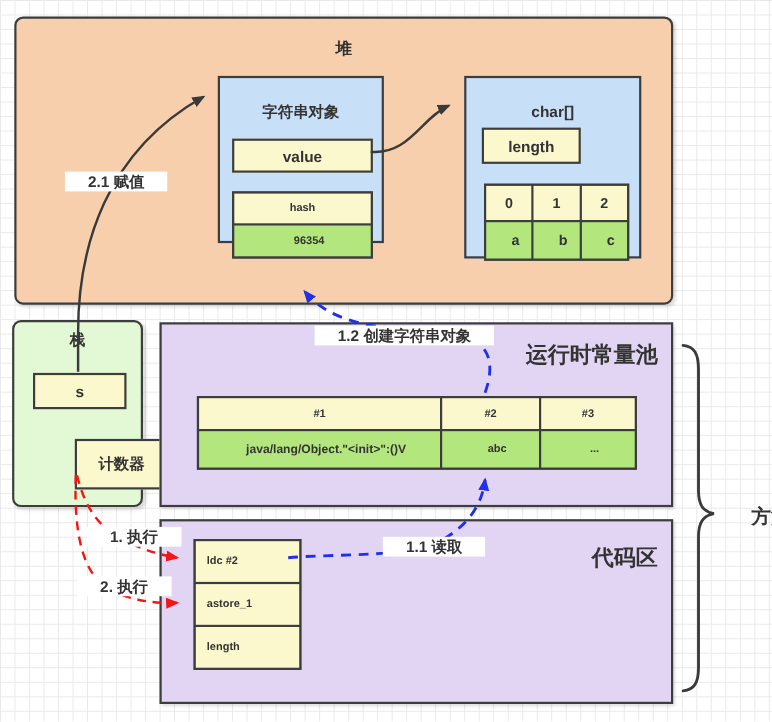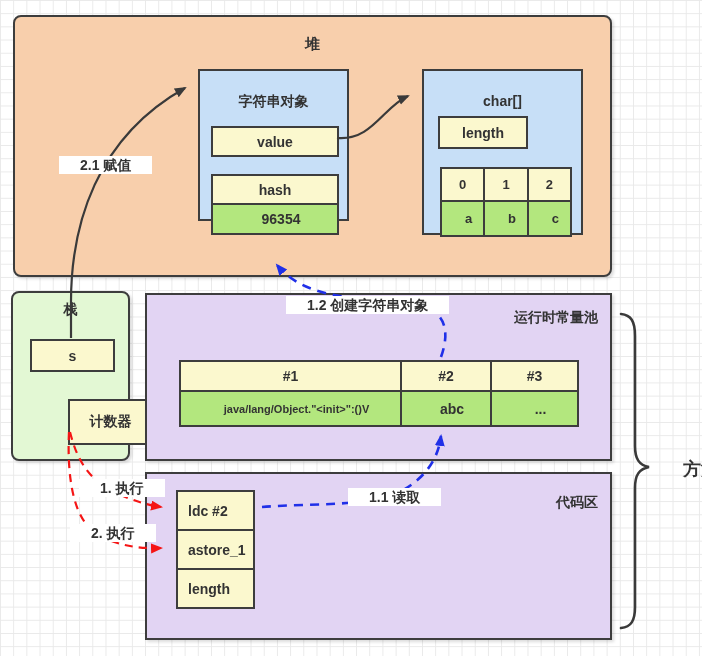--- a/index.html
+++ b/index.html
@@ -13,44 +13,44 @@
   .canvas{
     position:relative;width:702px;height:656px;overflow:hidden;background:#fff;
     background-image:linear-gradient(to right,var(--grid) 1px,transparent 1px),
                      linear-gradient(to bottom,var(--grid) 1px,transparent 1px);
     background-size:13.2px 13.2px;
     color:var(--text);font-weight:bold;
   }
   .box{position:absolute;border:2px solid var(--border);box-shadow:2px 2px 3px rgba(0,0,0,0.14);}
   .round{border-radius:8px;}
   .region-title{position:absolute;left:0;right:0;top:18px;text-align:center;font-size:15px;}
-  .corner-title{position:absolute;right:12px;font-size:14px;}
+  .corner-title{position:absolute;right:12px;font-size:20px;}
   .cell{position:absolute;border:2px solid var(--border);background:var(--yellow-fill);
         display:flex;align-items:center;justify-content:center;font-size:14px;}
   .cellgrid{position:absolute;border:2px solid var(--border);background:var(--border);
             display:grid;gap:2px;}
-  .cellgrid>div{display:flex;align-items:center;justify-content:center;font-size:14px;}
+  .cellgrid>div{display:flex;align-items:center;justify-content:center;font-size:10px;}
   .y{background:var(--yellow-fill);} .g{background:var(--green-fill);padding-left:12px;}
   
   .heap{left:13px;top:15px;width:599px;height:262px;background:var(--heap-fill);}
   .string-obj{left:183px;top:52px;width:151px;height:152px;background:var(--blue-fill);box-shadow:none;}
   .string-obj .region-title,.char-arr .region-title{top:22px;font-size:14px;}
   .char-arr{left:407px;top:52px;width:161px;height:166px;background:var(--blue-fill);box-shadow:none;}
   
   .stack{left:11px;top:291px;width:119px;height:170px;background:var(--stack-fill);}
   .stack .region-title{top:8px;font-size:14px;}
   
   .pool{left:145px;top:293px;width:467px;height:168px;background:var(--purple-fill);}
   .code{left:145px;top:472px;width:467px;height:168px;background:var(--purple-fill);}
   .pool-table{left:32px;top:65px;grid-template-columns:219px 88px 85px;grid-template-rows:28px 33px;}
   .pool-table .small{font-size:11px;}
   .char-table{left:16px;top:96px;width:132px;grid-template-columns:1fr 1fr 1fr;grid-template-rows:31px 33px;}
   .char-table>div{font-size:13px;}
   .hash-group{left:11px;top:103px;width:128px;grid-template-columns:1fr;grid-template-rows:27px 28px;}
-  .instr-list{left:29px;top:16px;width:79px;grid-template-columns:1fr;grid-template-rows:37px 37px 37px;}
+  .instr-list{left:29px;top:16px;width:98px;grid-template-columns:1fr;grid-template-rows:37px 37px 37px;}
   .instr-list>div{justify-content:flex-start;padding-left:10px;}
   
   svg.arrows{position:absolute;left:0;top:0;width:702px;height:656px;pointer-events:none;z-index:20;}
   .stroke-black{stroke:var(--arrow-black);} .stroke-blue{stroke:var(--arrow-blue);} .stroke-red{stroke:var(--arrow-red);}
   .fill-black{fill:var(--arrow-black);} .fill-blue{fill:var(--arrow-blue);} .fill-red{fill:var(--arrow-red);}
   .lbl{position:absolute;z-index:30;background:#fff;padding:0 21px;font-size:14px;line-height:18px;white-space:nowrap;}
   .lbl-assign{left:59px;top:156px;}
   .lbl-create{left:286px;top:296px;}
   .lbl-read{left:348px;top:488px;}
   .lbl-exec1{left:79px;top:479px;}

